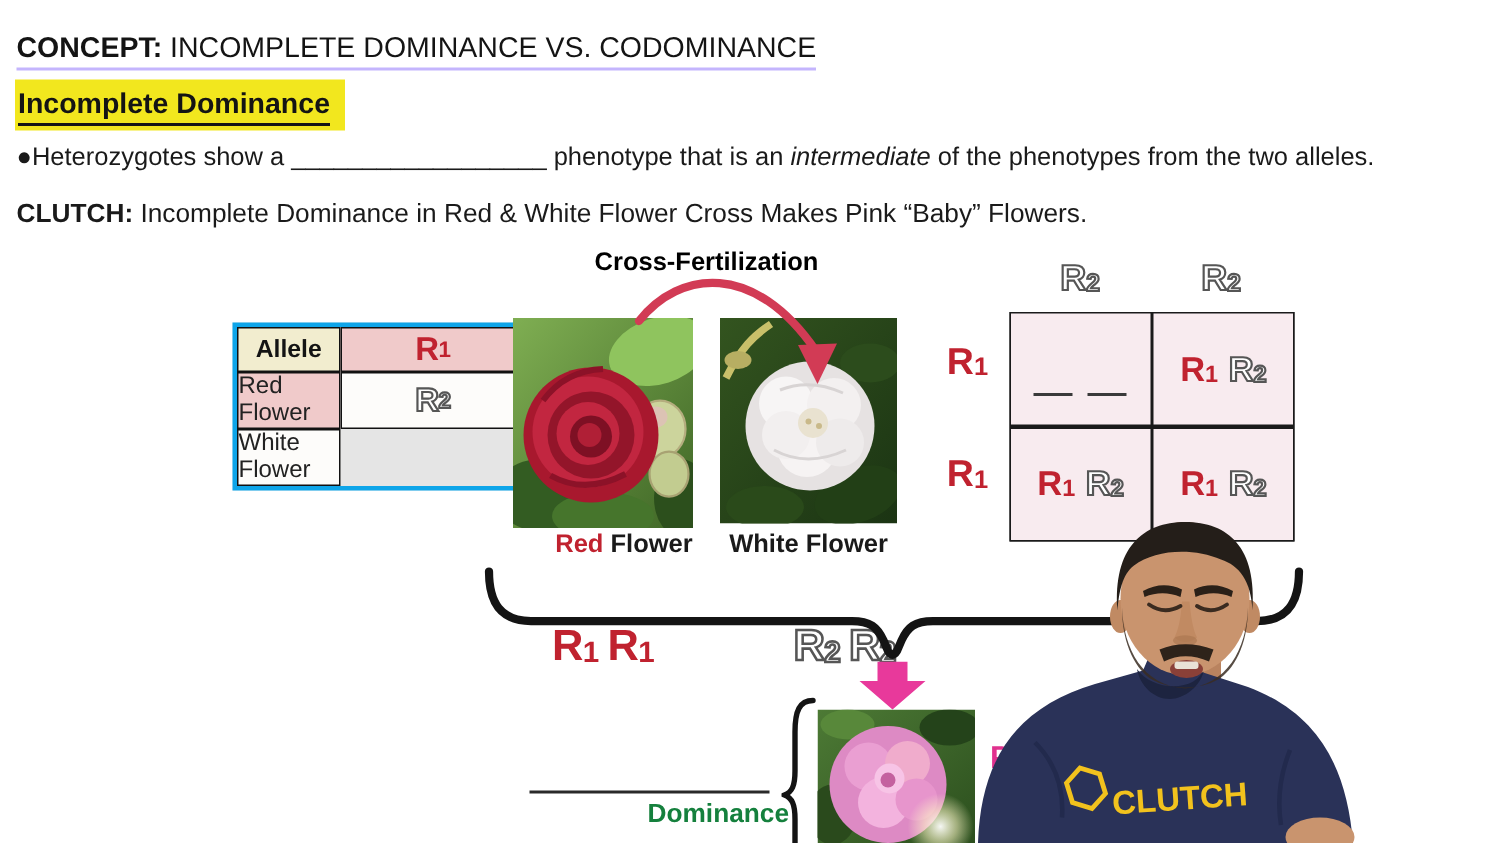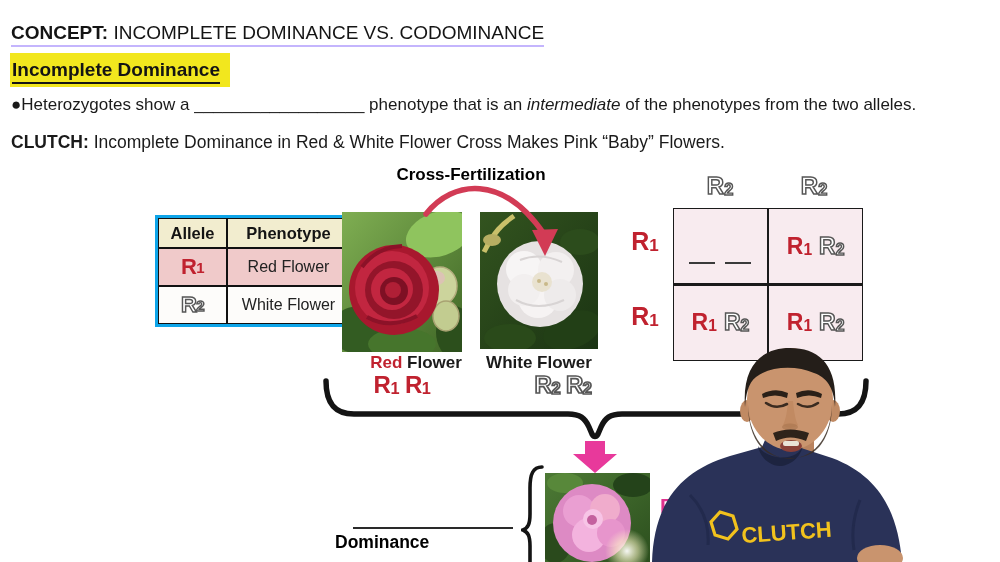--- a/index.html
+++ b/index.html
@@ -28,37 +28,37 @@
   .at-white{background:#fdfcfa;}
   .at-pheno{font-size:16px;color:#222;}
   .allele-big{font-weight:bold;font-size:22px;letter-spacing:-0.5px;}
   .red-al{color:#c0222f;}
   .outline-txt{color:#ffffff;-webkit-text-stroke:1.45px #565656;}
   .sub{font-size:0.68em;vertical-align:-0.06em;}
 
   
   .cross-label{left:393px;top:165px;width:156px;text-align:center;font-size:17px;font-weight:bold;color:#000000;}
   .flower-caption{font-size:17px;font-weight:bold;color:#1a1a1a;text-align:center;}
-  .geno-line{font-size:24px;font-weight:bold;text-align:center;letter-spacing:-0.5px;}
+  .geno-line{font-size:29px;font-weight:bold;text-align:center;letter-spacing:-0.5px;margin-top:44px;}
   .geno-line .tok{margin:0 3px;}
 
   
   .pgrid{left:673px;top:208px;width:188px;height:151px;border:1.8px solid #1a1a1a;
     display:grid;grid-template-columns:1fr 1fr;grid-template-rows:1fr 1fr;background:#1a1a1a;grid-gap:2.4px;}
   .pcell{background:#f8ebef;display:flex;align-items:center;justify-content:center;font-size:23px;font-weight:bold;}
   .pcell .tok{margin:0 3.5px;}
   .p-colhead{top:172px;width:94px;text-align:center;font-size:24px;font-weight:bold;}
   .p-rowhead{left:620px;width:50px;text-align:center;font-size:25px;font-weight:bold;color:#c0222f;}
   .blank-dash{display:inline-block;width:26px;border-bottom:2.6px solid #3a3a3a;height:1px;margin:0 5px;}
   .tl-blanks{align-items:flex-end;}
   .tl-blanks .wrapb{margin-bottom:13px;}
 
   
   .fill-line{left:353px;top:527px;width:160px;border-top:2px solid #2a2a2a;height:0;}
-  .dominance-label{left:335px;top:532px;width:160px;text-align:left;font-size:17.5px;font-weight:bold;color:#000000;}
+  .dominance-label{left:366px;top:532px;width:160px;text-align:right;font-size:17.5px;font-weight:bold;color:#15803d;}
   .pink-partial{left:660px;top:494px;font-size:21px;font-weight:bold;color:#e0318e;}
 
   svg{display:block;}
 </style>
 </head>
 <body>
 
 <div id="stage">
 
   <div class="abs concept-line nowrap">
@@ -72,21 +72,20 @@
   <div class="abs section-heading nowrap">
     <span class="ul-wrap">Incomplete Dominance</span>
   </div>
 
   <div class="abs example-line nowrap">
     <span class="bold">CLUTCH:</span><span> Incomplete Dominance in Red &amp; White Flower Cross Makes Pink “Baby” Flowers.</span>
   </div>
 
   <div class="abs allele-table">
     <div class="atc at-head">Allele</div>
-    <div class="atc at-head">Phenotype</div>
     <div class="atc at-red allele-big red-al">
         <span>R</span>
         <span class="sub">1</span>
       </div>
     <div class="atc at-red at-pheno">Red Flower</div>
     <div class="atc at-white allele-big outline-txt">
         <span>R</span>
         <span class="sub">2</span>
       </div>
     <div class="atc at-white at-pheno">White Flower</div>

